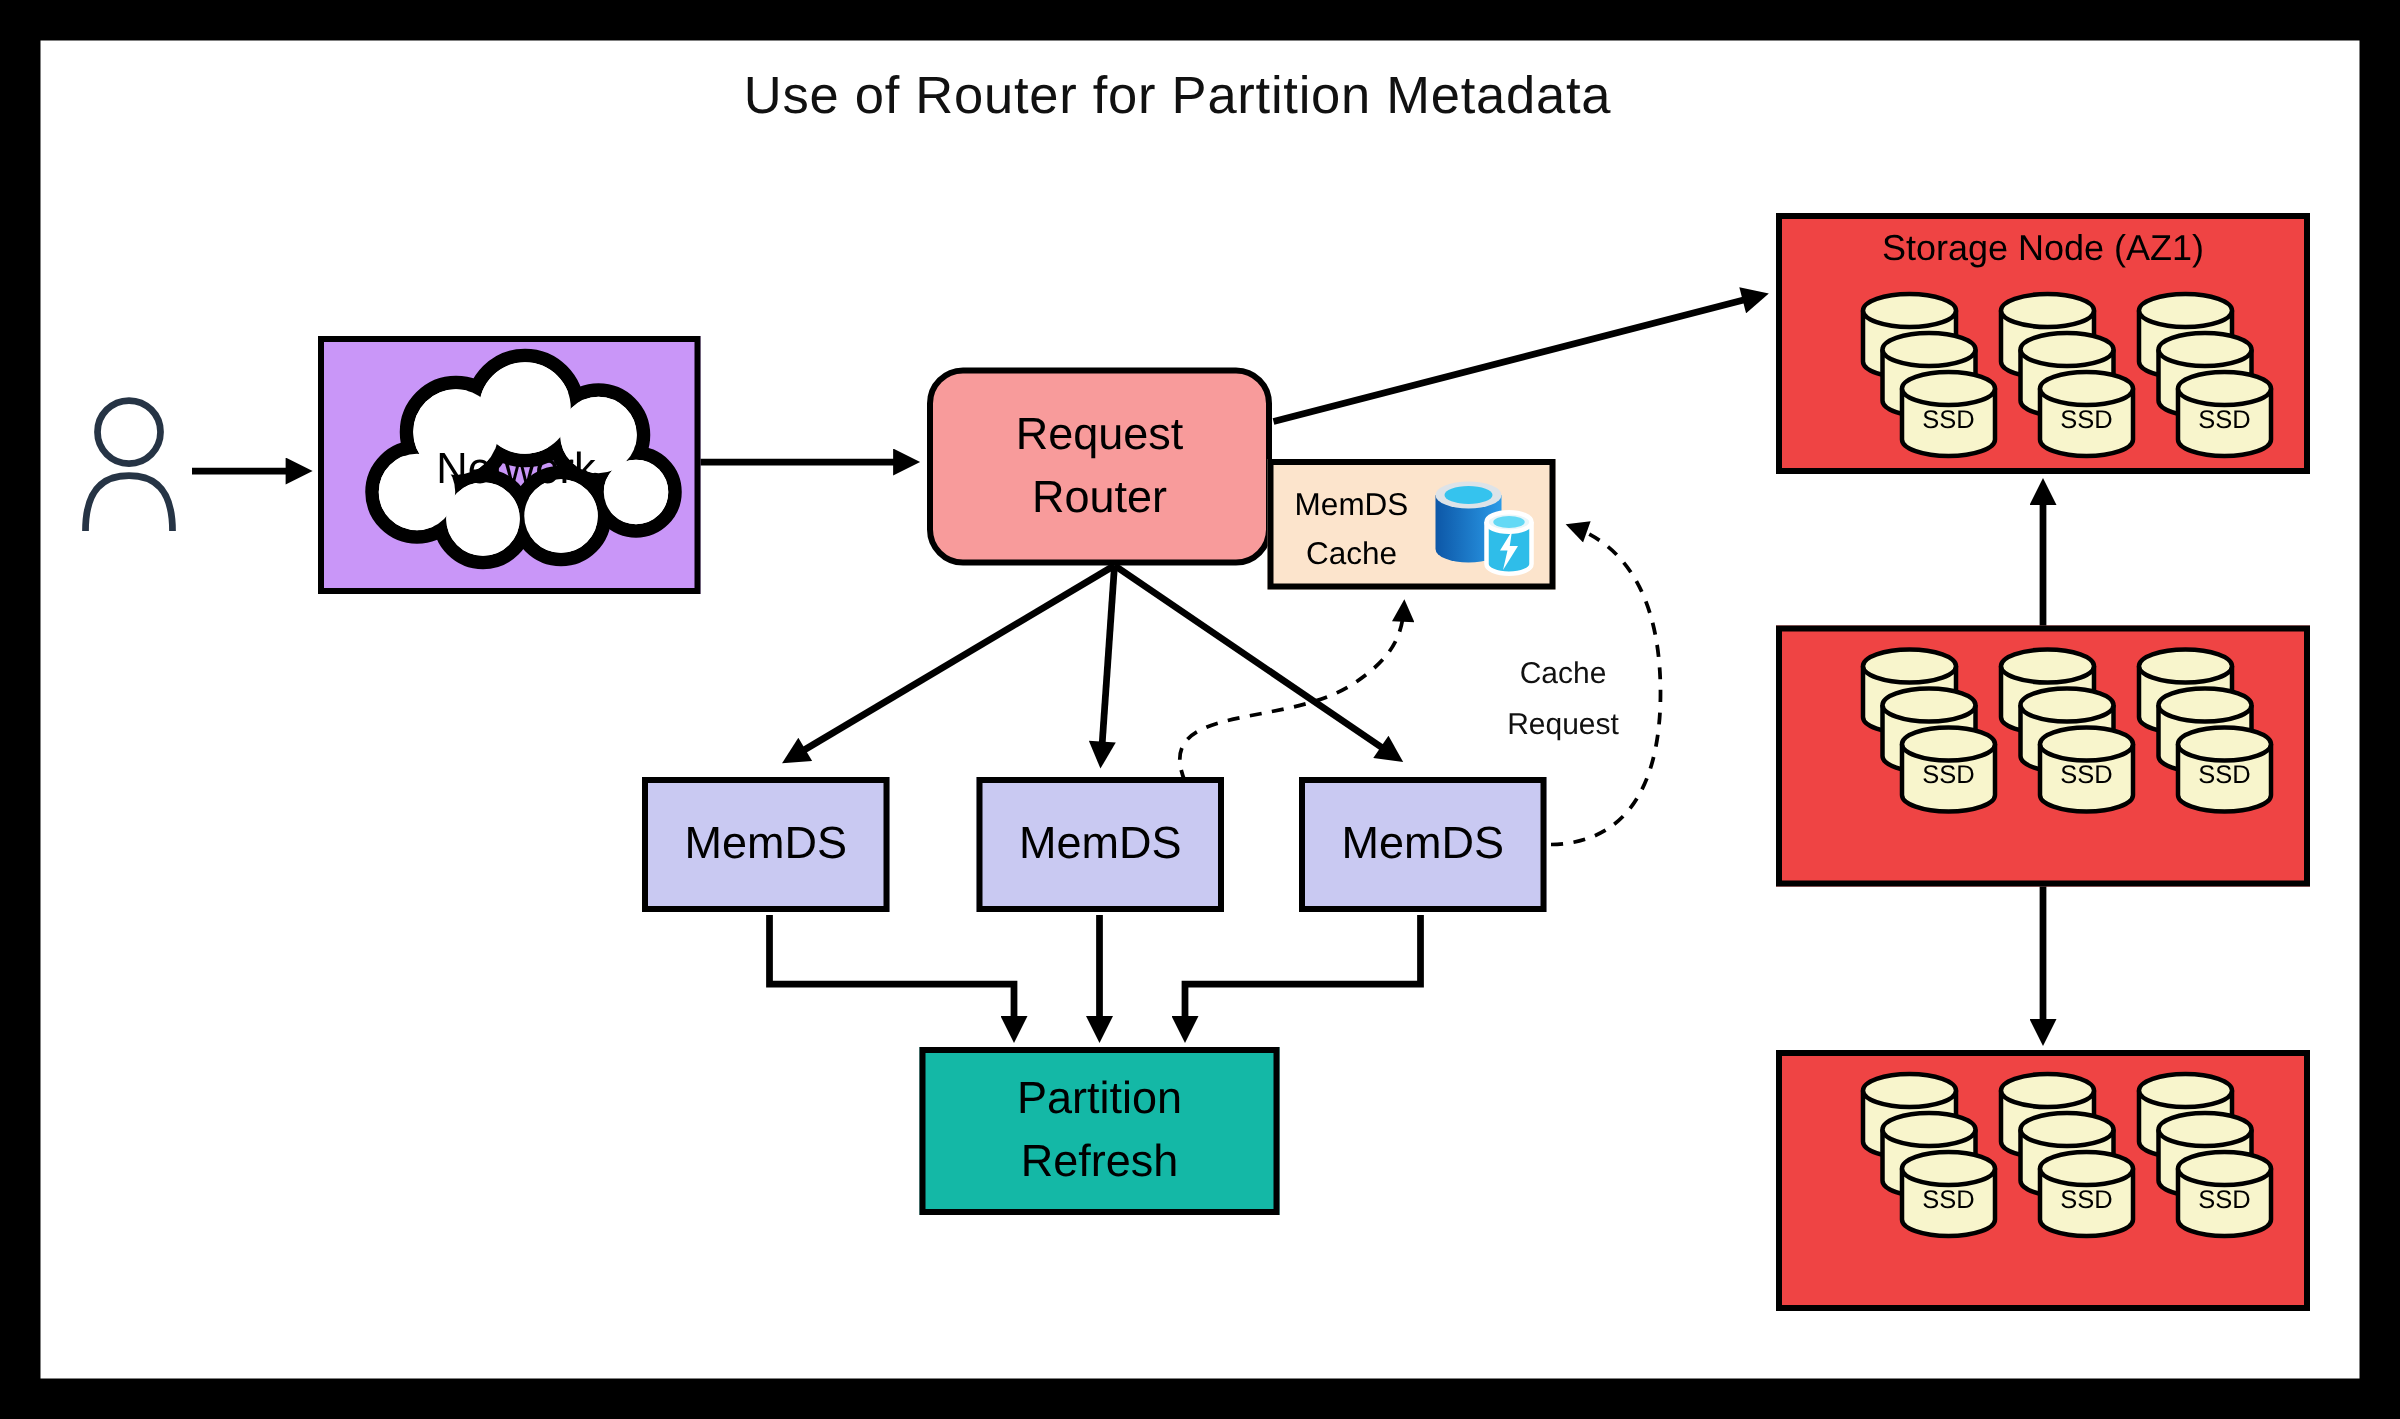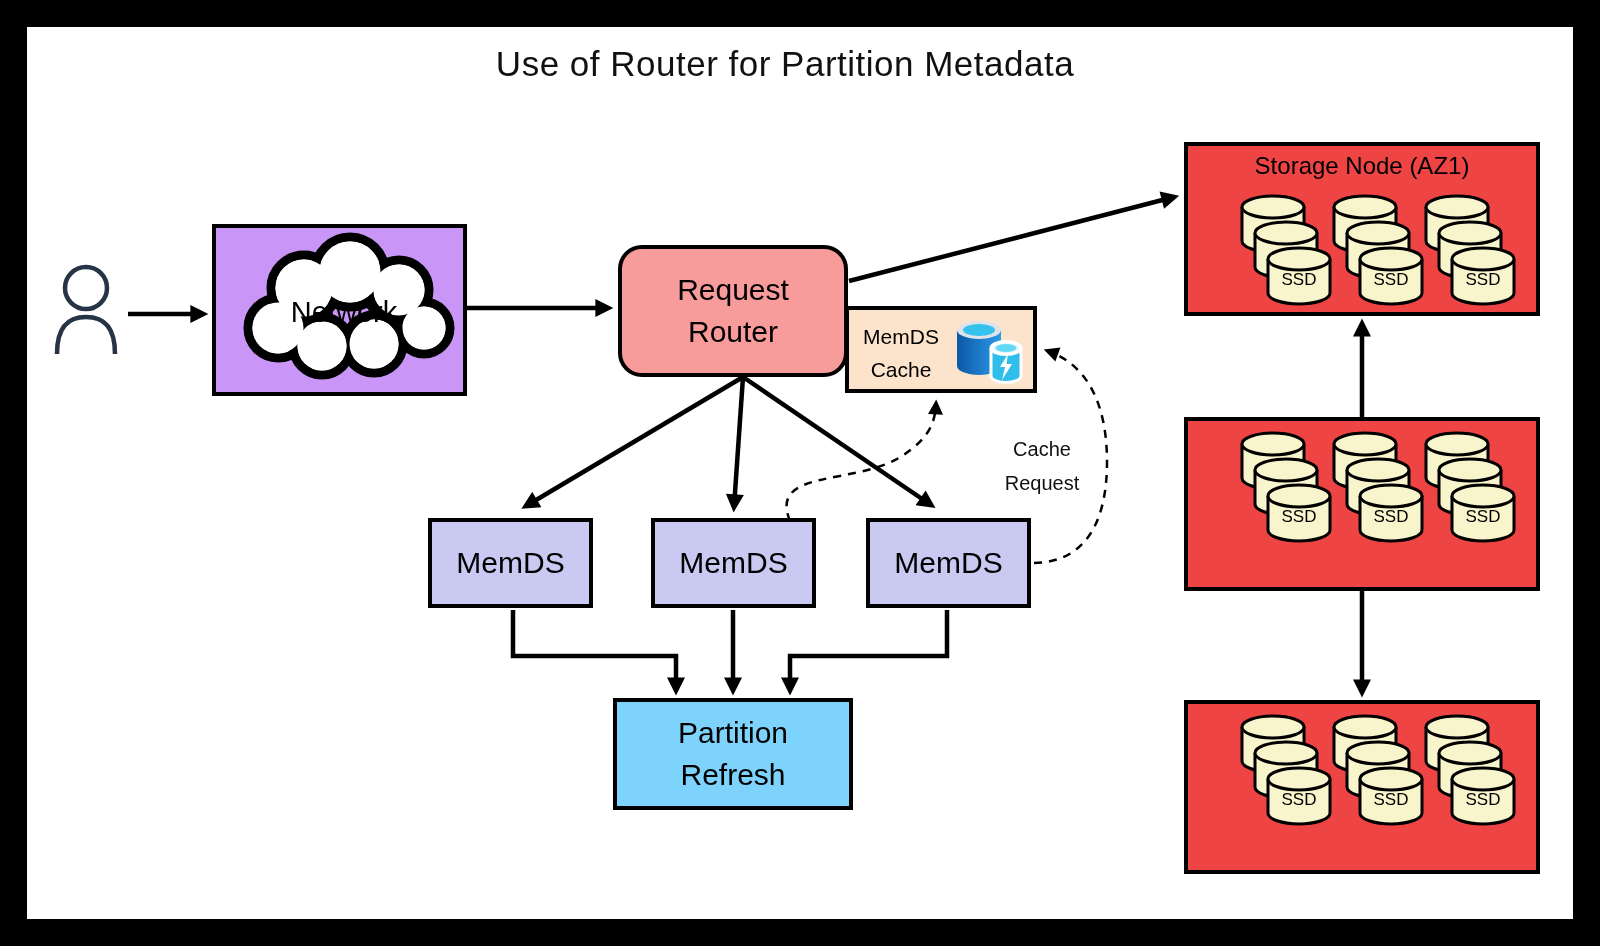--- a/index.html
+++ b/index.html
@@ -18,21 +18,21 @@
   
   #router{left:618px;top:245px;width:230px;height:132px;background:#F89B9B;border-radius:24px;display:flex;flex-direction:column;align-items:center;justify-content:center;font-size:30px;line-height:42px;}
   
   #cachebox{left:845px;top:306px;width:192px;height:87px;background:#FCE4CC;}
   #cachebox .txt{position:absolute;left:0;top:10px;width:104px;text-align:center;font-size:21px;line-height:33px;}
   #cachebox svg{position:absolute;right:5px;top:6px;}
   
   .memds{top:518px;width:165px;height:90px;background:#C9C9F2;display:flex;align-items:center;justify-content:center;font-size:30px;}
   #memds0{left:428px;} #memds1{left:651px;} #memds2{left:866px;}
   
-  #partition{left:613px;top:698px;width:240px;height:112px;background:#7dd3fc;display:flex;flex-direction:column;align-items:center;justify-content:center;font-size:30px;line-height:42px;}
+  #partition{left:613px;top:698px;width:240px;height:112px;background:#14b8a6;display:flex;flex-direction:column;align-items:center;justify-content:center;font-size:30px;line-height:42px;}
   
   #cacherefresh{left:988px;top:432px;width:108px;text-align:center;font-size:20px;line-height:34px;z-index:3;color:#111;}
   
   .snode{left:1184px;width:356px;height:174px;background:#ef4444;display:flex;flex-direction:column;}
   #snode0{top:142px;} #snode1{top:417px;} #snode2{top:700px;}
   .snode .ntitle{height:32px;padding-top:6px;text-align:center;font-size:24px;}
   .snode .stacks{display:flex;justify-content:space-between;padding:0 20px;margin-top:8px;margin-left:32px;}
   .ssd-text{font-size:17px;fill:#000;font-family:"Liberation Sans",sans-serif;}
   .hiddefs{position:absolute;width:0;height:0;overflow:hidden;}
 </style>

